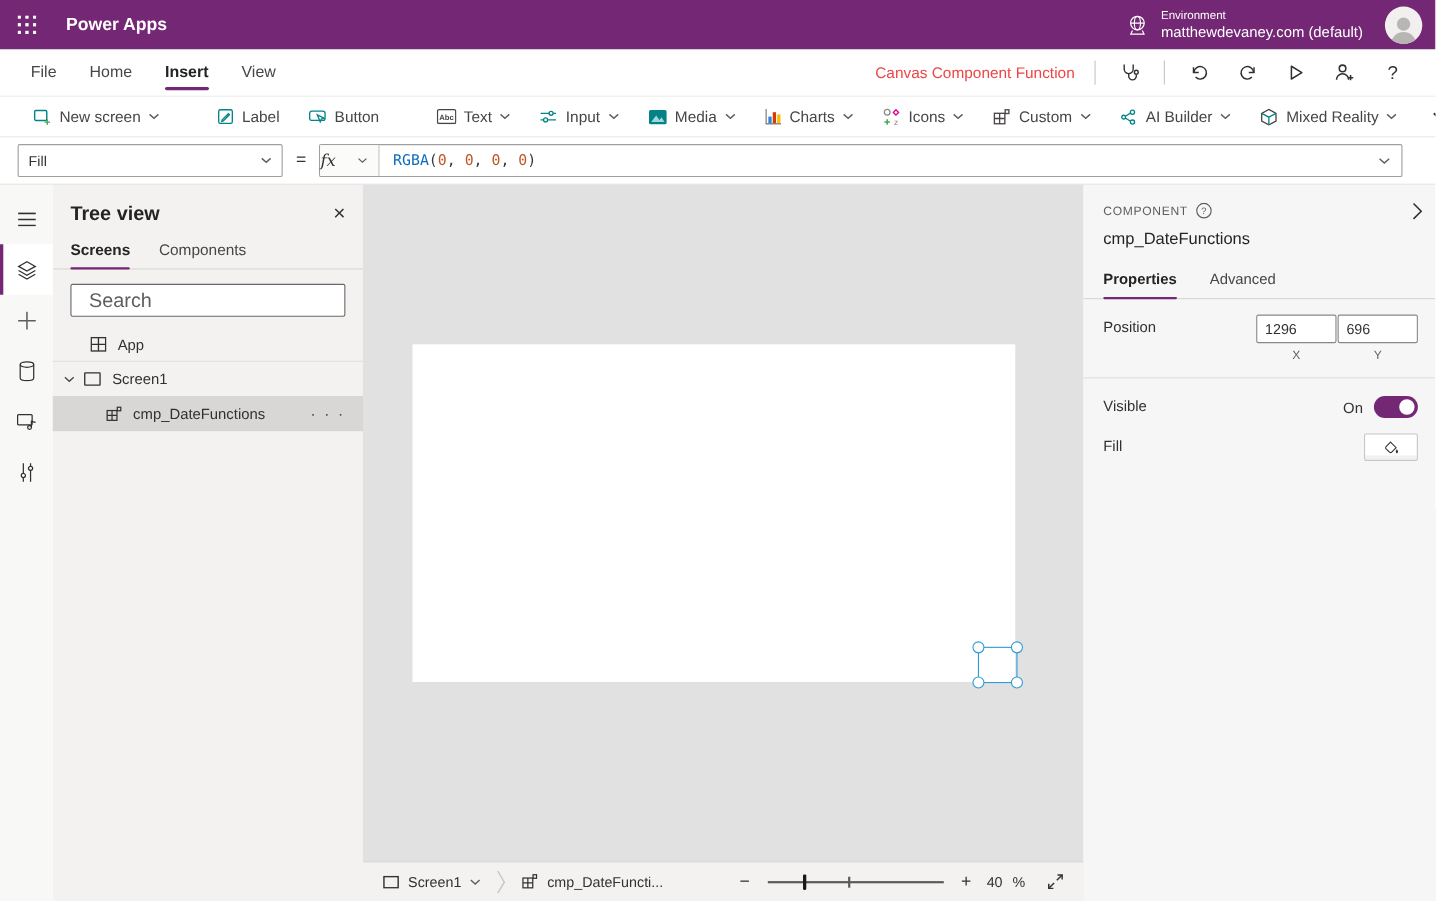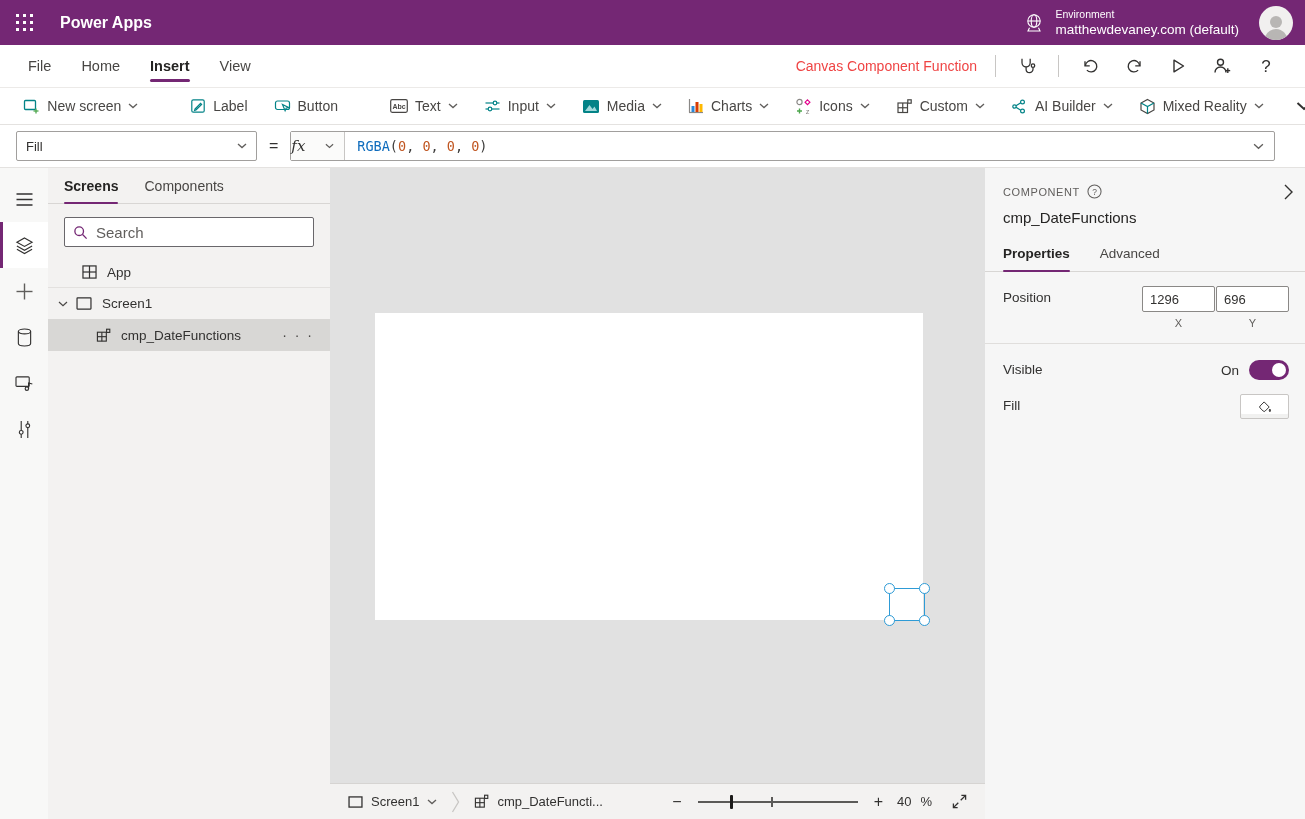--- a/index.html
+++ b/index.html
@@ -25,21 +25,21 @@
   .menu-item { display:flex; align-items:center; font-size:14.5px; color:#484644; position:relative; cursor:pointer; }
   .menu-item.active { font-weight:700; color:#252423; }
   .menu-item.active::after { content:""; position:absolute; left:0; right:0; bottom:5px; height:3px; background:#742774; border-radius:2px; }
   .menubar-right { margin-left:auto; display:flex; align-items:center; gap:18px; padding-right:26px; }
   .doc-title { font-size:14px; color:#ef4444; }
   .vdiv { width:1px; height:22px; background:#c8c6c4; }
   .icon-btn { width:26px; height:26px; display:flex; align-items:center; justify-content:center; color:#323130; cursor:pointer; }
   .icon-btn .glyph { font-size:17px; line-height:1; }
 
   
-  .toolbar { height:37px; flex:0 0 37px; display:flex; align-items:center; background:#fff; border-bottom:1px solid #e4e2e0; padding-left:30px;justify-content:center; }
+  .toolbar { height:37px; flex:0 0 37px; display:flex; align-items:center; background:#fff; border-bottom:1px solid #e4e2e0; padding-left:30px; }
   .tb-item { display:flex; align-items:center; gap:7px; margin-right:26px; cursor:pointer; color:#484644; font-size:14px; white-space:nowrap; }
   .tb-sep { width:1px; height:22px; background:#d6d4d2; margin-right:26px; }
   .chev { color:#605e5c; }
   .tb-more { margin-left:6px; color:#323130; cursor:pointer; }
 
   
   .formulabar { height:43px; flex:0 0 43px; display:flex; align-items:center; background:#fff; border-bottom:1px solid #e4e2e0; }
   .prop-select { margin-left:16px; width:241px; height:30px; border:1px solid #a19f9d; border-radius:2px; background:#fff; display:flex; align-items:center; font-size:13px; color:#323130; padding:0 9px; cursor:pointer; }
   .prop-select .chev { margin-left:auto; }
   .equals { margin:0 12px; font-size:16px; color:#323130; }
@@ -63,21 +63,21 @@
   
   .tree-panel { width:282px; flex:0 0 282px; background:#f3f2f1; display:flex; flex-direction:column; }
   .tp-header { display:flex; align-items:center; padding:16px 16px 4px 16px; }
   .tp-title { font-size:18px; font-weight:600; color:#252423; }
   .tp-close { margin-left:auto; font-size:19px; color:#323130; cursor:pointer; line-height:1; }
   .tp-tabs { display:flex; gap:26px; padding:10px 16px 0 16px; border-bottom:1px solid #d8d6d4; }
   .tp-tab { font-size:14px; color:#484644; padding-bottom:9px; position:relative; cursor:pointer; }
   .tp-tab.active { font-weight:600; color:#252423; }
   .tp-tab.active::after { content:""; position:absolute; left:0; right:0; bottom:-1px; height:2.5px; background:#742774; border-radius:2px; }
   .search-box { margin:13px 16px 10px 16px; height:30px; background:#fff; border:1px solid #69676b; border-radius:2px; display:flex; align-items:center; padding:0 8px; }
-  .search-box input { border:none; outline:none; flex:1; font-size:15px; color:#323130; margin-left:8px; font-family:inherit; background:transparent; }
+  .search-box input { border:none; outline:none; flex:1; font-size:18px; color:#323130; margin-left:8px; font-family:inherit; background:transparent; }
   .search-box input::placeholder { color:#605e5c; }
   .tree-row { height:31px; display:flex; align-items:center; font-size:13.5px; color:#323130; cursor:pointer; }
   .tree-row .row-icon { margin-right:10px; color:#323130; }
   .tree-row.app-row { padding-left:34px; border-bottom:1px solid #e3e1df; }
   .tree-row.screen-row { padding-left:10px; }
   .tree-row.screen-row .row-chev { margin-right:8px; color:#484644; }
   .tree-row.cmp-row { padding-left:48px; background:#d8d7d5; height:32px; }
   .tree-row .ellipsis { margin-left:auto; margin-right:16px; color:#484644; font-size:14px; letter-spacing:2px; }
 
   
@@ -406,20 +406,24 @@
         <svg width="15" height="19" viewBox="0 0 16 20" fill="none" stroke="currentColor" stroke-width="1.2">
             <line x1="4.5" y1="1" x2="4.5" y2="19"></line>
             <circle cx="4.5" cy="13" r="2" fill="#fff"></circle>
             <line x1="11.5" y1="1" x2="11.5" y2="19"></line>
             <circle cx="11.5" cy="6" r="2" fill="#fff"></circle>
           </svg>
       </div>
     </div>
 
     <div class="tree-panel">
+      <div class="tp-header">
+        <span class="tp-title">Tree view</span>
+        <span class="tp-close">×</span>
+      </div>
       <div class="tp-tabs">
         <span class="tp-tab active">Screens</span>
         <span class="tp-tab">Components</span>
       </div>
       <div class="search-box">
         <svg width="15" height="15" viewBox="0 0 16 16" fill="none" stroke="#742774" stroke-width="1.4">
             <circle cx="6.6" cy="6.6" r="4.6"></circle>
             <line x1="10.2" y1="10.2" x2="14.5" y2="14.5"></line>
           </svg>
         <input type="text" placeholder="Search" style="">

